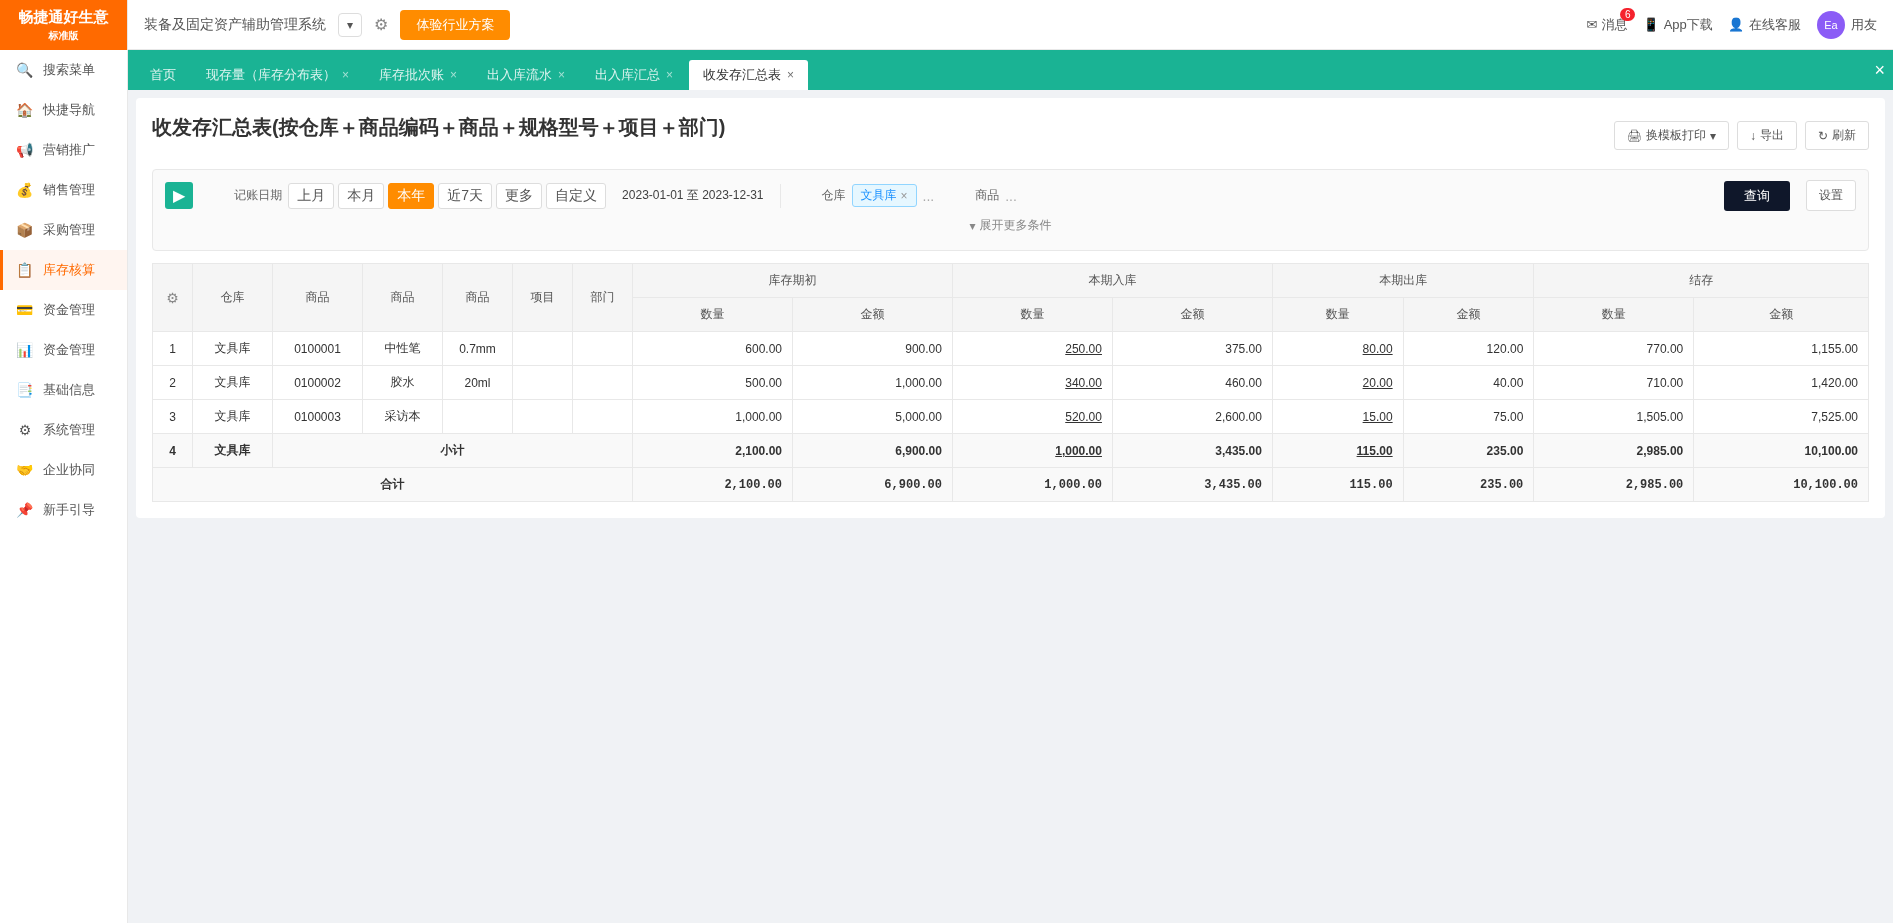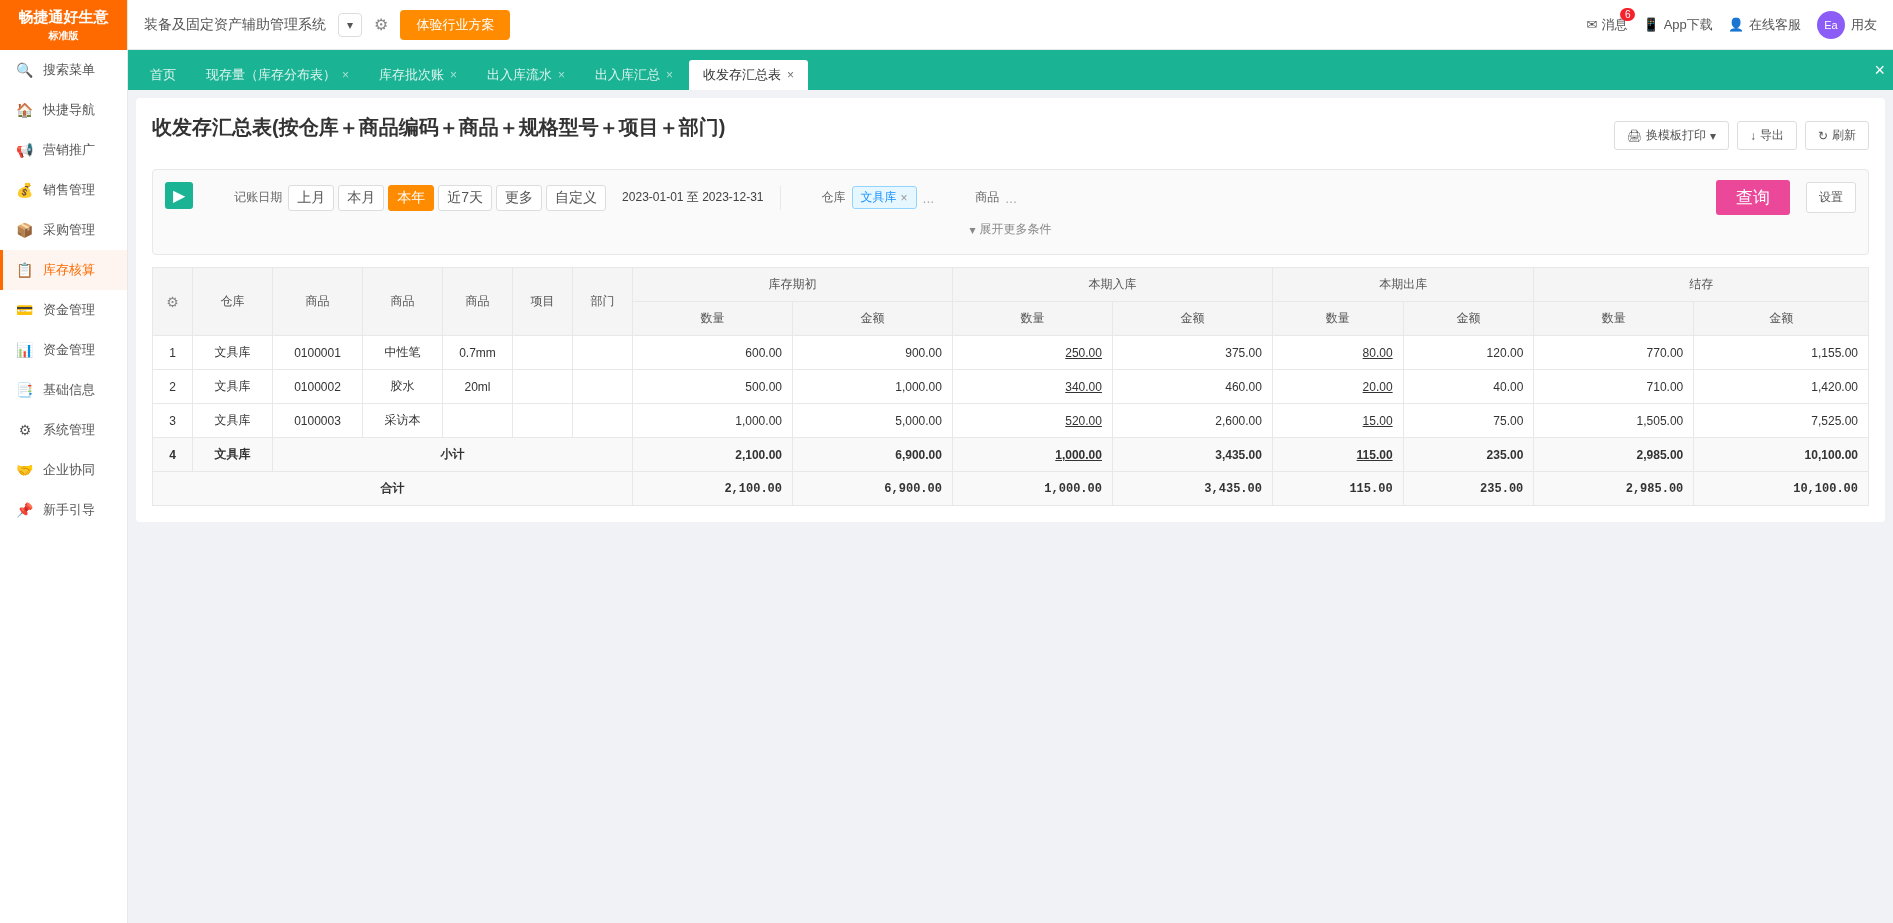--- a/index.html
+++ b/index.html
@@ -93,22 +93,22 @@
     .expand-more-bar {
       display: flex; justify-content: center; padding: 6px; cursor: pointer;
       color: #888; font-size: 12px; gap: 4px; align-items: center;
     }
     .action-btn {
       display: flex; align-items: center; gap: 4px; padding: 5px 12px;
       border: 1px solid #ddd; border-radius: 3px; background: #fff;
       cursor: pointer; font-size: 12px; color: #555;
     }
     .query-btn {
-      background: #ec4899; color: #fff; border: none; border-radius: 3px;
-      padding: 6px 20px; font-size: 17px; cursor: pointer;
+      background: #0f172a; color: #fff; border: none; border-radius: 3px;
+      padding: 6px 20px; font-size: 13px; cursor: pointer;
     }
     .settings-btn {
       background: #fff; color: #555; border: 1px solid #ddd; border-radius: 3px;
       padding: 6px 12px; font-size: 12px; cursor: pointer;
     }
 
     
     .data-table { width: 100%; border-collapse: collapse; font-size: 12px; }
     .data-table th, .data-table td {
       border: 1px solid #e8e8e8; padding: 8px 10px; text-align: right;

